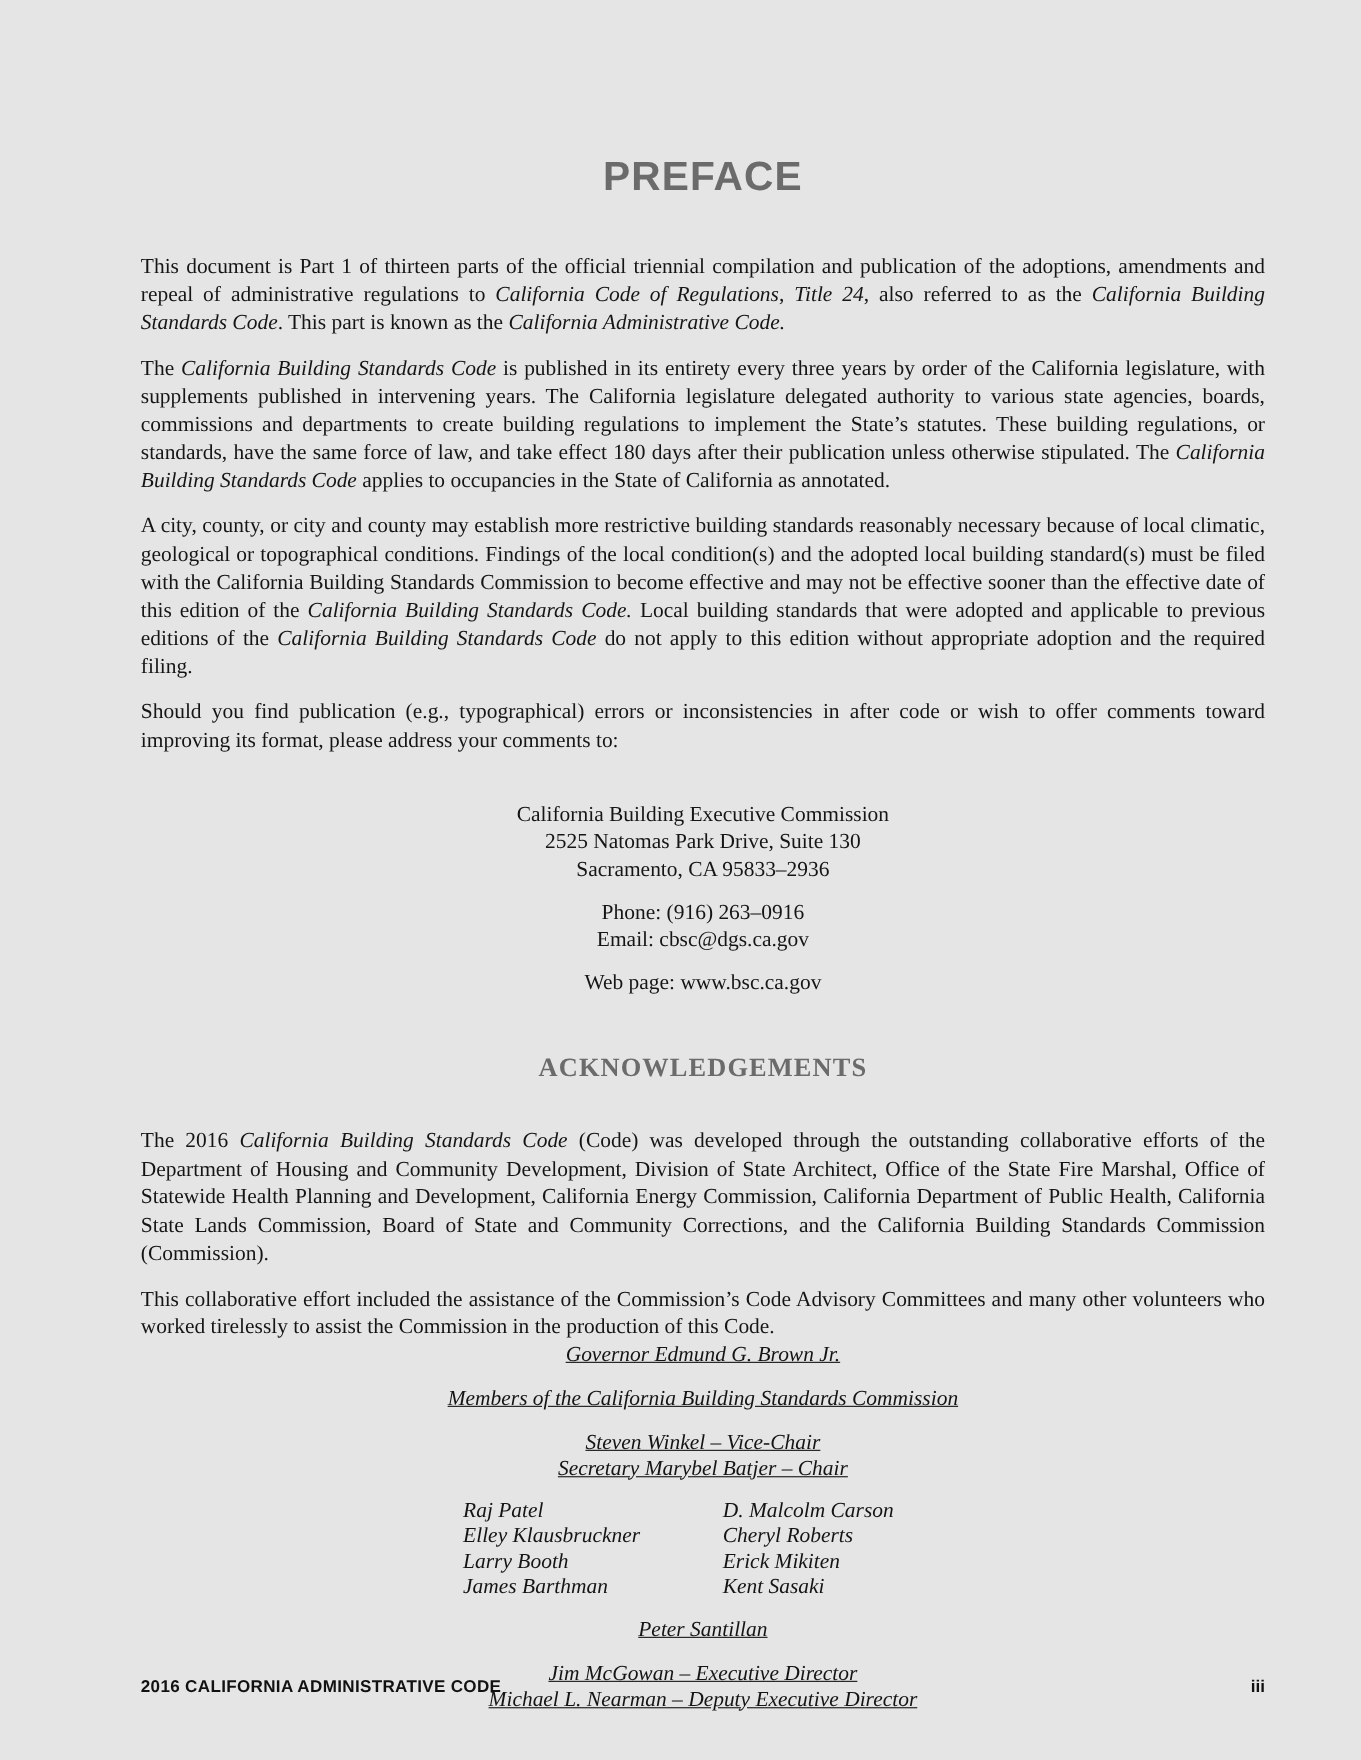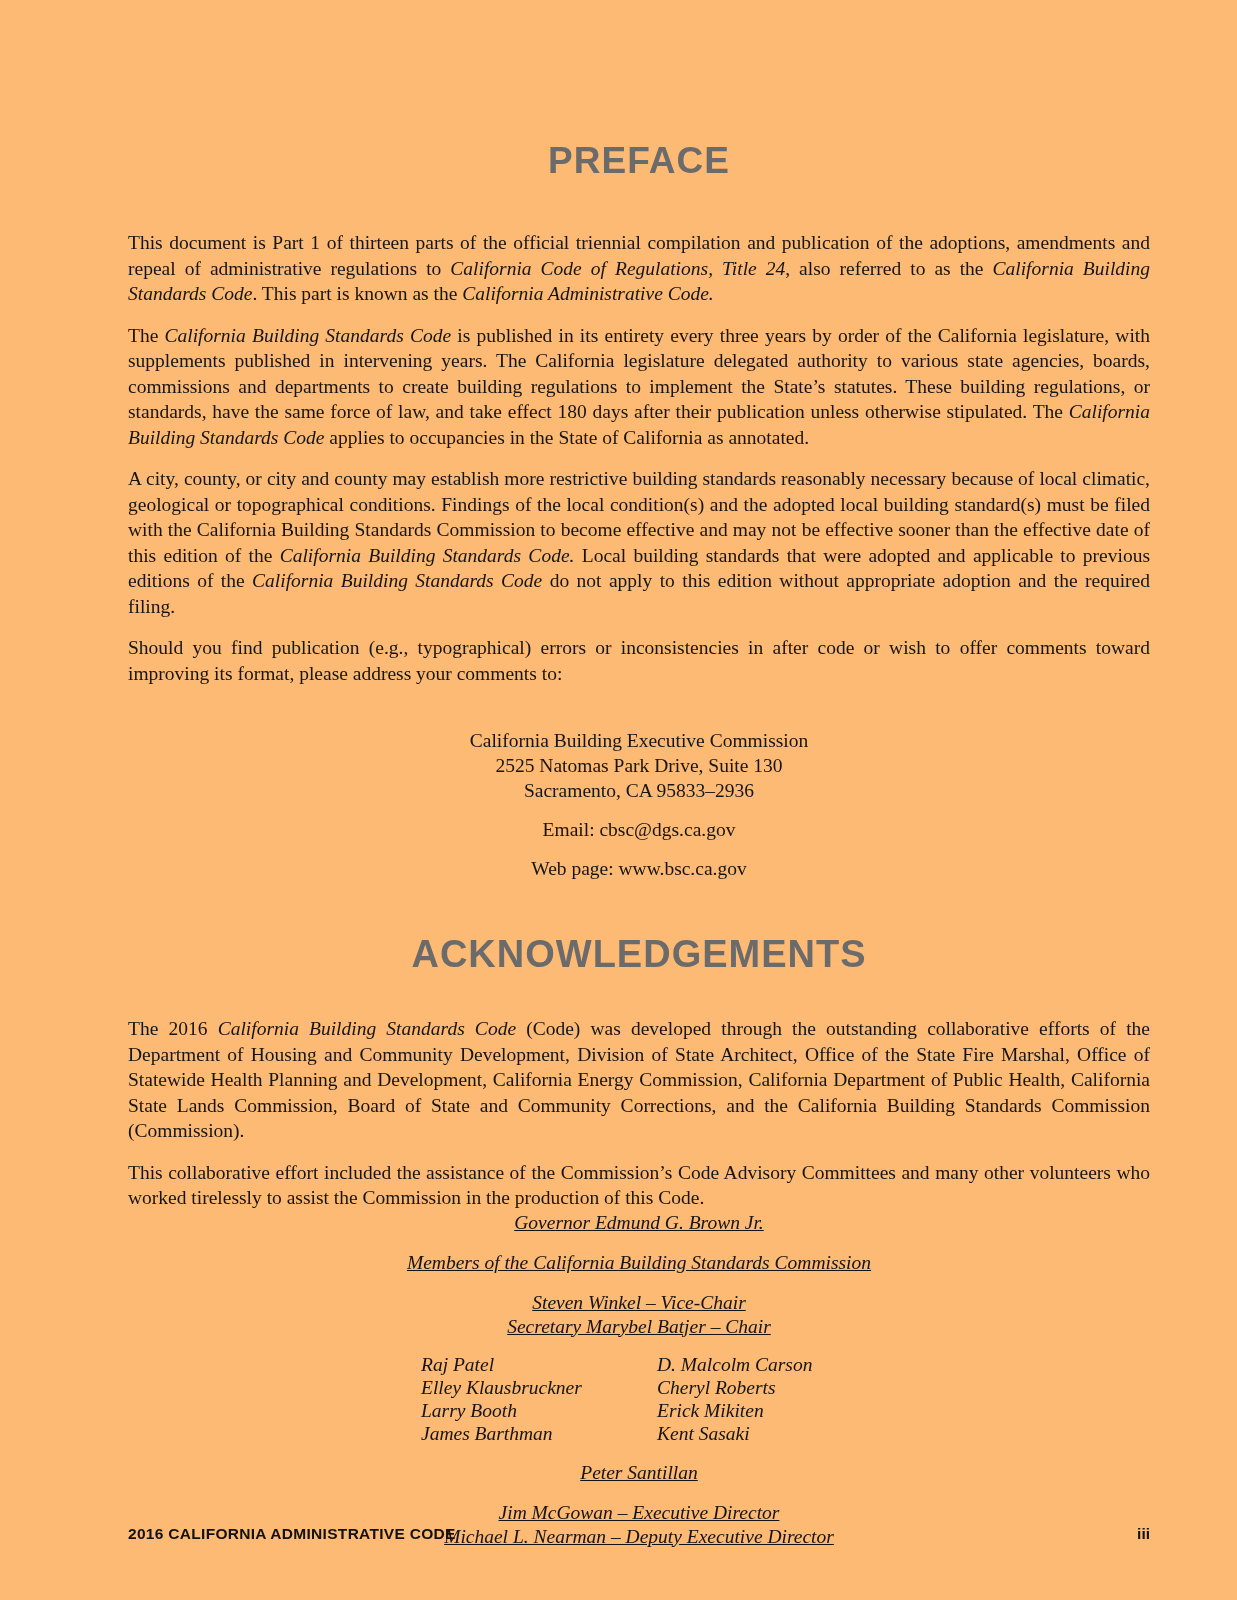--- a/index.html
+++ b/index.html
@@ -10,21 +10,21 @@
   }
   body {
     font-family: "Liberation Serif", "DejaVu Serif", serif;
     color: #111111;
   }
   .page {
     position: relative;
     width: 1237px;
     height: 1600px;
     margin: 0 auto;
-    background: #fdba74;
+    background: #e5e5e5;
     overflow: hidden;
     box-sizing: border-box;
   }
   .content {
     position: absolute;
     left: 128px;
     top: 0;
     width: 1022px;
   }
 
@@ -36,22 +36,23 @@
     text-align: center;
     letter-spacing: 1px;
     margin: 0;
     -webkit-font-smoothing: none;
   }
   h1.preface-heading {
     font-size: 37px;
     padding-top: 140px;
   }
   h1.ack-heading {
-    font-size: 38px;
+    font-size: 24px;
     padding-top: 52px;
+    font-family: Liberation Serif, serif;
   }
 
   
   p.body-par {
     font-size: 19.5px;
     line-height: 25.5px;
     text-align: justify;
     text-justify: inter-word;
     margin: 0 0 16px 0;
     color: #151515;
@@ -139,20 +140,21 @@
     <p class="body-par"><span>A city, county, or city and county may establish more restrictive building standards reasonably necessary because of local climatic, geological or topographical conditions. Findings of the local condition(s) and the adopted local building standard(s) must be filed with the California Building Standards Commission to become effective and may not be effective sooner than the effective date of this edition of the </span><i>California Building Standards Code.</i><span> Local building standards that were adopted and applicable to previous editions of the </span><i>California Building Standards Code</i><span> do not apply to this edition without appropriate adoption and the required filing.</span></p>
     <p class="body-par last"><span>Should you find publication (e.g., typographical) errors or inconsistencies in after code or wish to offer comments toward improving its format, please address your comments to:</span></p>
 
     <div class="address-block">
       <div class="grp">
         <div class="line">California Building Executive Commission</div>
         <div class="line">2525 Natomas Park Drive, Suite 130</div>
         <div class="line">Sacramento, CA 95833–2936</div>
       </div>
       <div class="grp">
+        <div class="line">Phone: (916) 263–0916</div>
         <div class="line">Email: cbsc@dgs.ca.gov</div>
       </div>
       <div class="grp">
         <div class="line">Web page: www.bsc.ca.gov</div>
       </div>
     </div>
 
     <h1 class="section-heading ack-heading">ACKNOWLEDGEMENTS</h1>
 
     <div class="ack-body">

